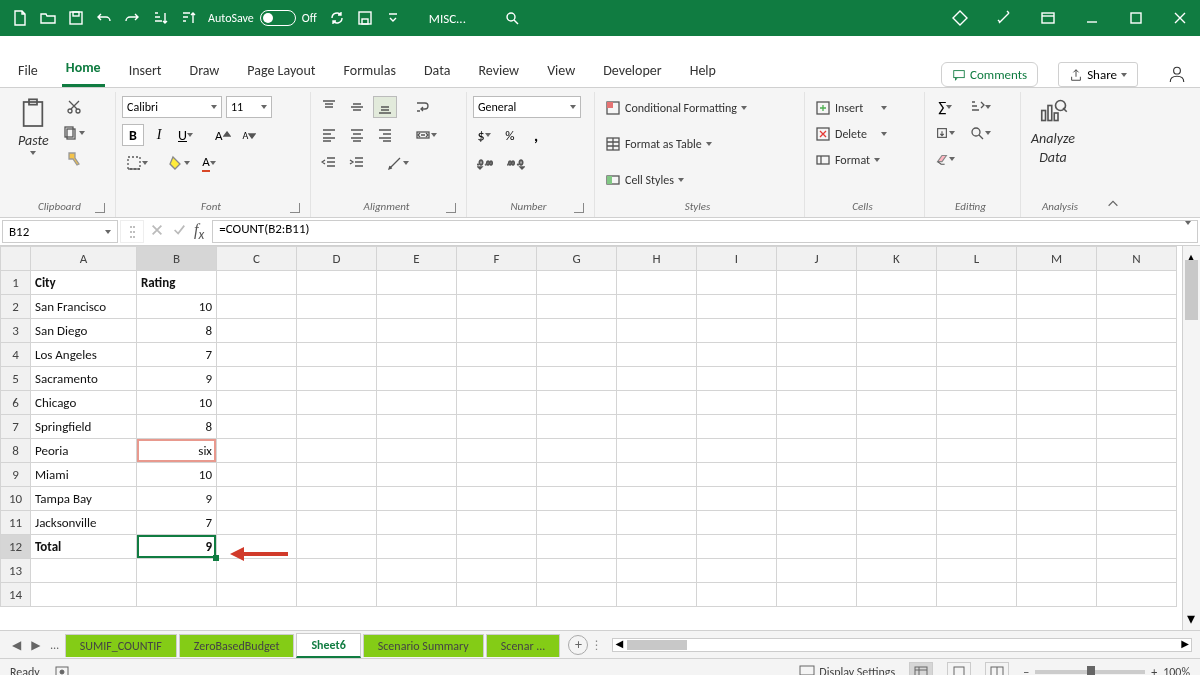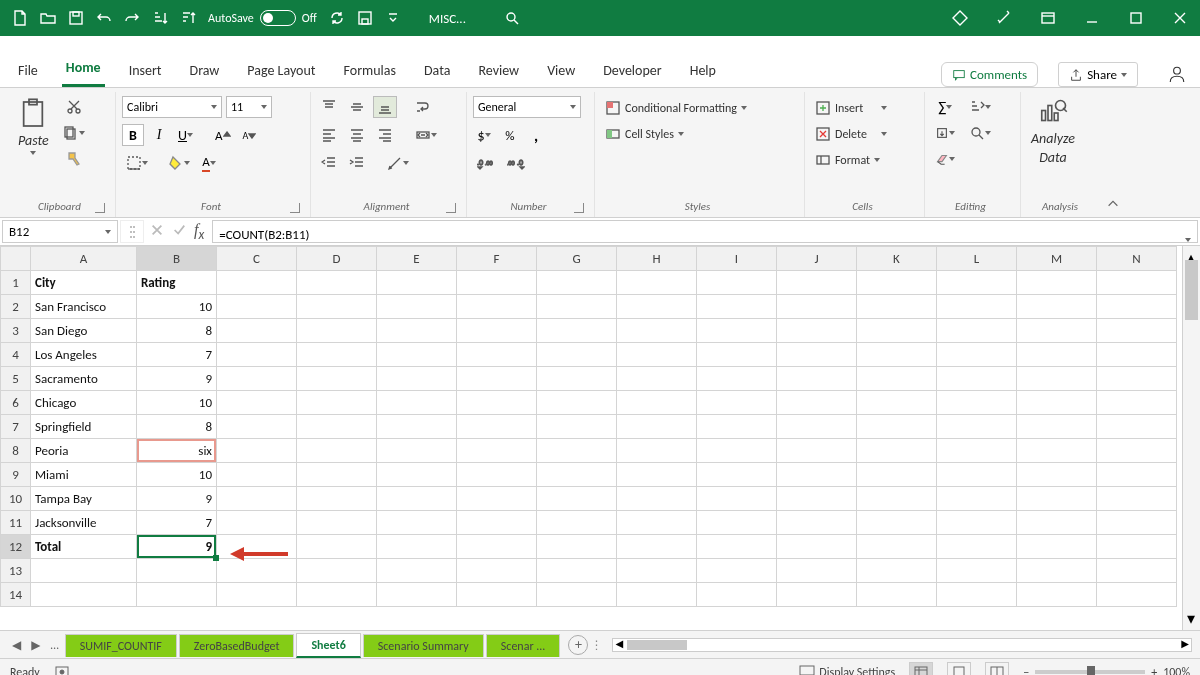--- a/index.html
+++ b/index.html
@@ -37,21 +37,21 @@
 .bigv { display: flex; flex-direction: column; align-items: center; gap: 2px; cursor: pointer; padding: 2px 4px; }
 .bigv .lbl { font-size: 14px; color: #333; text-align: left; font-style: italic; }
 .txtlink { font-size: 12px; color: #333; cursor: pointer; display: flex; align-items: center; gap: 4px; height: 24px; padding: 0 4px; }
 .caret { width: 0; height: 0; border-left: 3px solid transparent; border-right: 3px solid transparent; border-top: 4px solid #666; }
 .collapser { width: 20px; display: flex; align-items: flex-end; justify-content: center; padding-bottom: 6px; cursor: pointer; }
 
 .fxbar { height: 28px; display: flex; align-items: stretch; border-bottom: 1px solid #d0d0d0; }
 .namebox { width: 116px; border: 1px solid #ccc; margin: 2px; display: flex; align-items: center; padding: 0 6px; font-size: 13px; background: #fff; }
 .namebox .dd { margin-left: auto; }
 .fxbtns { display: flex; align-items: center; padding: 0 6px; gap: 8px; color: #888; }
-.fxinput { flex: 1; border: 1px solid #ccc; margin: 2px; padding: 0 6px; font-size: 13px; display: flex; align-items: flex-end; background: #fff; }
+.fxinput { flex: 1; border: 1px solid #ccc; margin: 2px; padding: 0 6px; font-size: 13px; display: flex; align-items: flex-start; background: #fff; }
 .fxinput .dd { margin-left: auto; }
 
 .gridwrap { height: 384px; overflow: hidden; display: flex; }
 .grid { flex: 1; overflow: hidden; }
 .grid table { border-collapse: collapse; table-layout: fixed; }
 .grid th, .grid td { border: 1px solid #d4d4d4; font-size: 13px; height: 24px; }
 .grid th { background: #f1f1f1; color: #444; font-weight: normal; text-align: center; }
 .grid th.ch { width: 80px; }
 .grid th.ch.a { width: 106px; }
 .grid th.ch.sel { background: #d6d6d6; }
@@ -436,27 +436,35 @@
               </svg>
             </div>
       </div>
     </div>
       </div>
     <div class="group-label"><span>Number</span><span class="dlg"></span></div>
   </div>
 
   <div class="group" style="width:210px">
     <div class="group-body">
-        <div class="vcol" style="gap:2px">
+        <div class="vcol" style="gap:12px">
       <div class="txtlink">
             <svg width="16" height="16" viewBox="0 0 16 16">
               <rect x="2" y="2" width="12" height="12"></rect>
               <rect x="2" y="2" width="6" height="6" fill="#e57373" stroke="none"></rect>
             </svg>
             <span>Conditional Formatting</span>
+            <span class="caret"></span>
+          </div>
+      <div class="txtlink">
+            <svg width="16" height="16" viewBox="0 0 16 16">
+              <rect x="2" y="2" width="12" height="12"></rect>
+              <path d="M2 6h12 M2 10h12 M8 2v12"></path>
+            </svg>
+            <span>Format as Table</span>
             <span class="caret"></span>
           </div>
       <div class="txtlink">
             <svg width="16" height="16" viewBox="0 0 16 16">
               <rect x="2" y="4" width="12" height="8"></rect>
               <rect x="2" y="4" width="5" height="8" fill="#81c784" stroke="none"></rect>
             </svg>
             <span>Cell Styles</span>
             <span class="caret"></span>
           </div>

